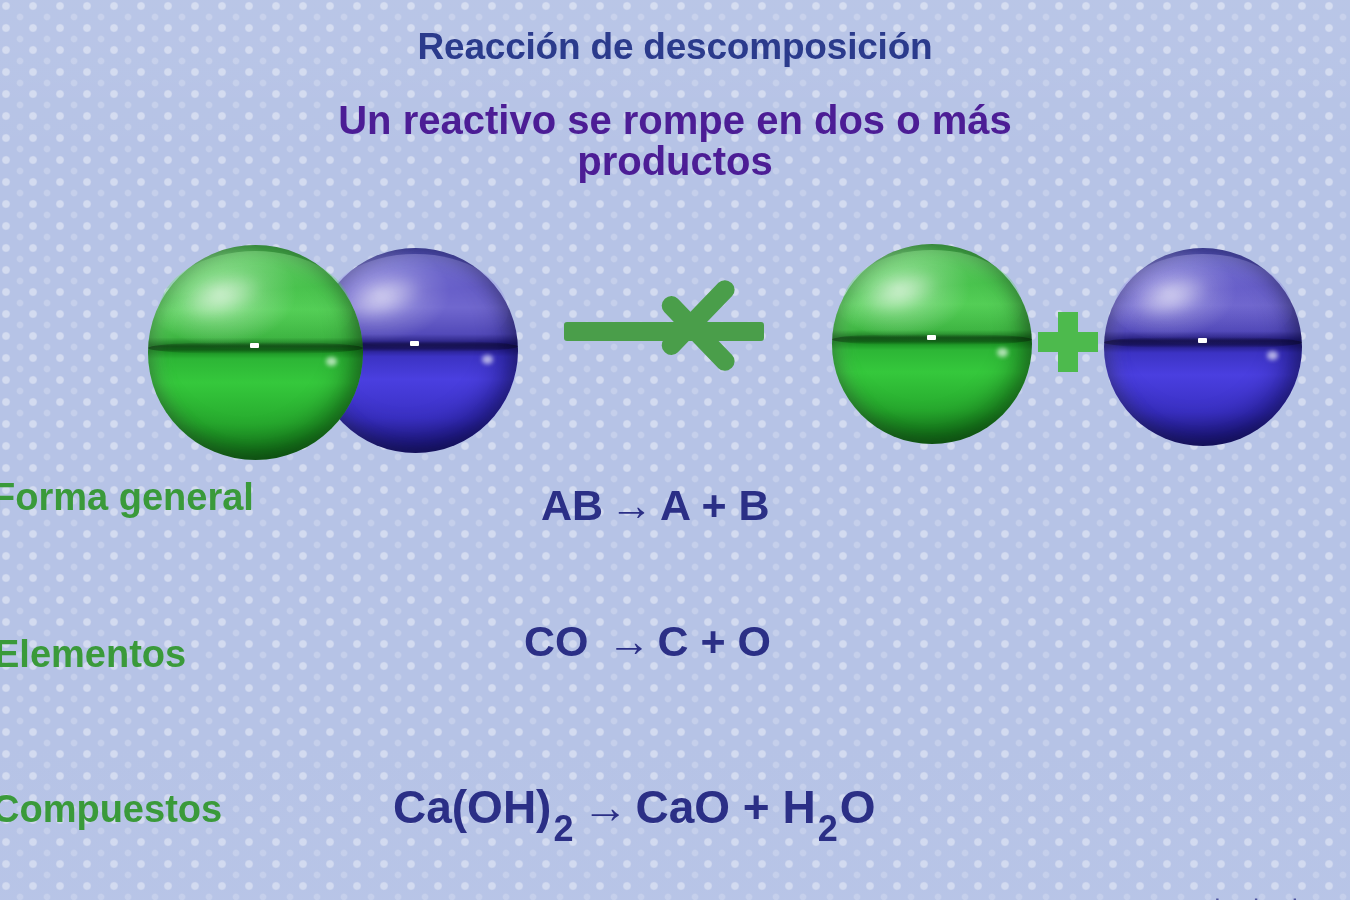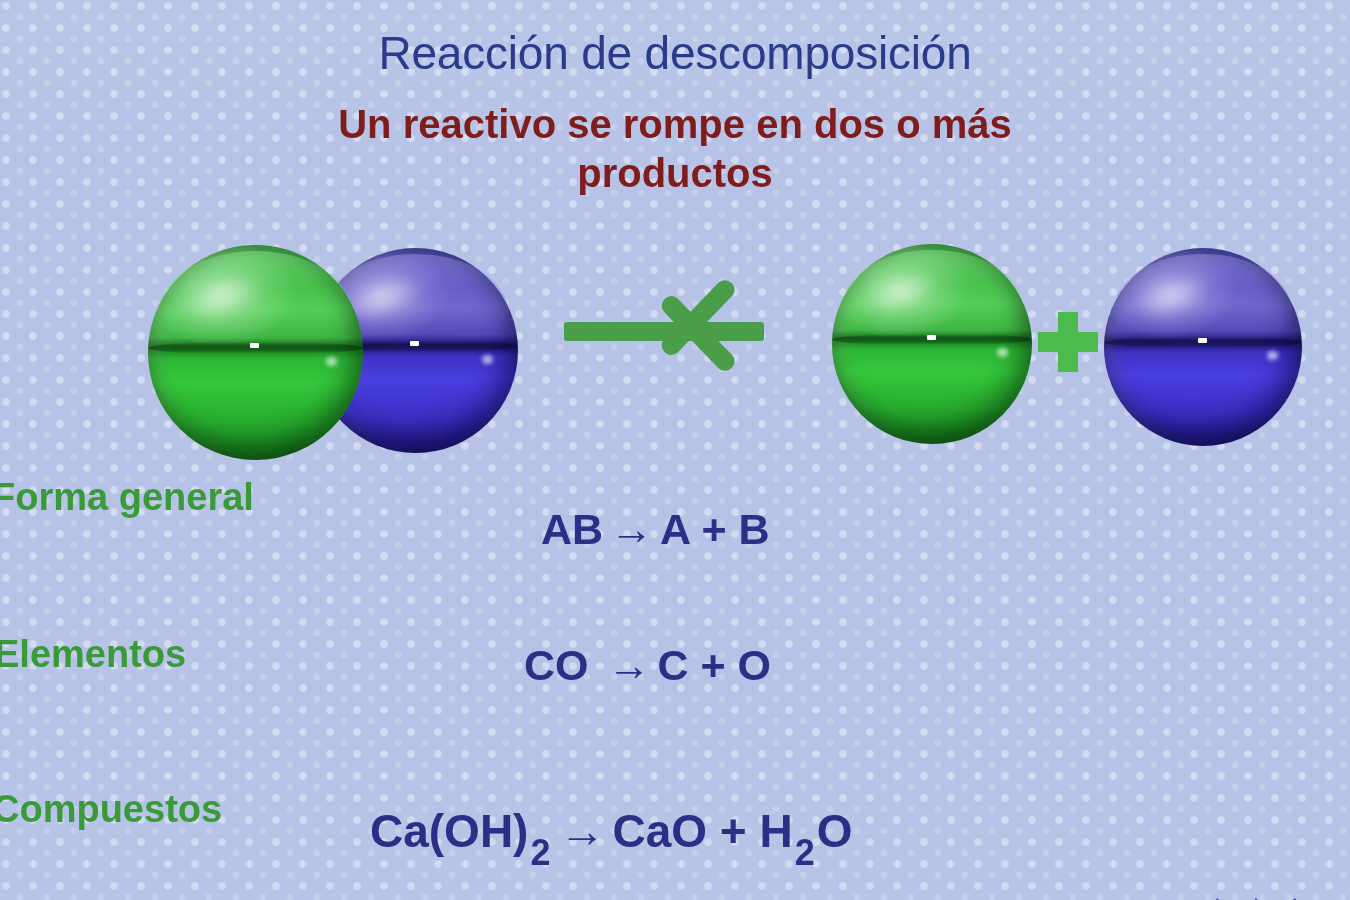--- a/index.html
+++ b/index.html
@@ -38,37 +38,37 @@
                       rgba(255,255,255,0.0) 82%, rgba(200,210,240,0.10) 100%);
   }
 
   
   .title {
     position: absolute;
     left: 0;
     top: 26px;
     width: 1350px;
     text-align: center;
-    font-size: 46px;
-    font-weight: normal;
+    font-size: 37px;
+    font-weight: bold;
     color: #2b3b8c;
     letter-spacing: -0.2px;
     white-space: nowrap;
   }
 
   .subtitle {
     position: absolute;
     left: 255px;
     top: 100px;
     width: 840px;
     text-align: center;
     font-size: 40px;
-    line-height: 49px;
-    font-weight: bold;
-    color: #7f1d1d;
+    line-height: 41px;
+    font-weight: bold;
+    color: #4c1d95;
   }
 
   
   .molecule-stage {
     position: absolute;
     left: 0;
     top: 230px;
     width: 1350px;
     height: 220px;
   }
@@ -244,36 +244,35 @@
     font-weight: bold;
     color: #3a9a3a;
     white-space: nowrap;
   }
   .row-eq {
     position: absolute;
     font-size: 43px;
     font-weight: bold;
     color: #2b2f86;
     white-space: nowrap;
-    margin-top: 24px;
   }
   .row-eq .sub {
     font-size: 33px;
     vertical-align: -0.50em;
     padding: 0 2px;
   }
   .row-eq .arrow-glyph { padding: 0 7px; }
 
   .label-1 { left: -8px;  top: 476px; }
   .label-2 { left: -6px;  top: 633px; }
   .label-3 { left: -8px;  top: 788px; }
 
   .eq-1 { left: 541px; top: 481px; }
   .eq-2 { left: 524px; top: 617px; }
-  .eq-3 { left: 370px; top: 780px; font-size: 46px; }
+  .eq-3 { left: 393px; top: 780px; font-size: 46px; }
   .eq-3 .sub { font-size: 36px; }
 
   
   .footer-clip {
     position: absolute;
     left: 1215px;
     top: 886px;
     width: 135px;
     height: 14px;
     overflow: hidden;

